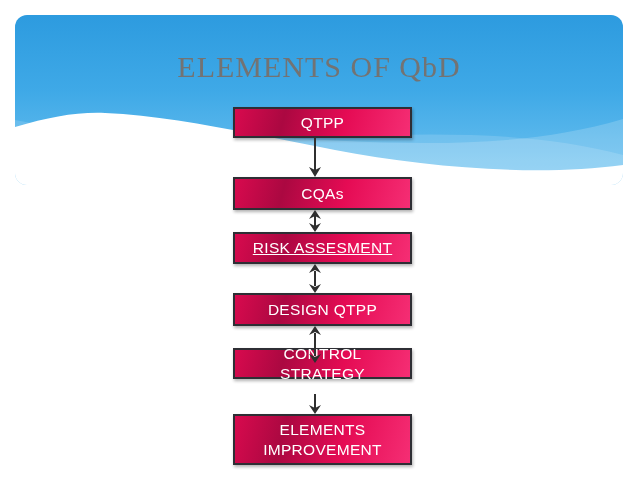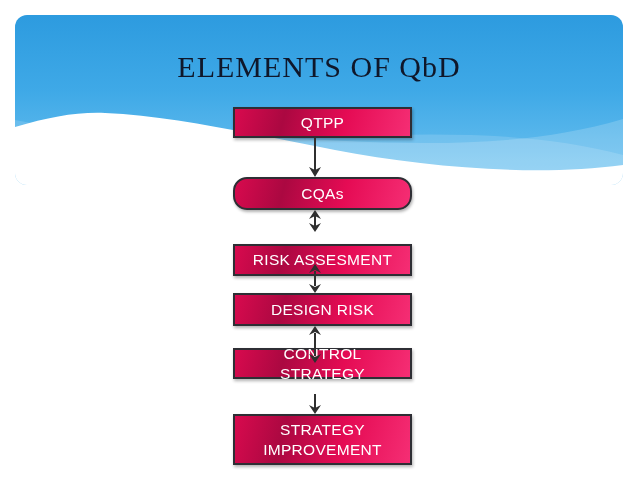--- a/index.html
+++ b/index.html
@@ -12,38 +12,38 @@
   .header-panel{
     position:absolute;left:15px;top:15px;width:608px;height:170px;
     border-radius:12px;overflow:hidden;
   }
   .header-panel svg{display:block;}
   
   .slide-title{
     position:absolute;left:0;top:50px;width:638px;
     text-align:center;
     font-family:"Liberation Serif", serif;
-    font-size:30px;font-weight:500;color:#0f172a;
+    font-size:30px;font-weight:500;color:#737373;
     letter-spacing:1px;
   }
   
   .flow-box{
     position:absolute;left:233px;width:179px;box-sizing:border-box;
     background:linear-gradient(105deg,#d80a4e 0%,#ab0841 28%,#e50b54 62%,#f52e74 100%);
     border:2px solid #2e2e34;
     box-shadow:1px 2px 3px rgba(0,0,0,0.30);
     color:#ffffff;
     display:flex;align-items:center;justify-content:center;
     text-align:center;
     font-size:15.5px;letter-spacing:0.3px;line-height:1.25;
     padding:2px 6px;
   }
   .box-qtpp{top:107px;height:31px;}
-  .box-cqas{top:177px;height:33px;border-radius:14px;}
-  .box-risk{top:244px;height:32px;}
+  .box-cqas{top:177px;height:33px;}
+  .box-risk{top:232px;height:32px;text-decoration:underline;}
   .box-design{top:293px;height:33px;}
   .box-control{top:348px;height:31px;}
   .box-continual{top:414px;height:51px;}
   
   .arrow{position:absolute;left:308px;width:14px;}
   .arr-1{top:138px;height:39px;}
   .arr-2{top:210px;height:22px;}
   .arr-3{top:264px;height:29px;}
   .arr-4{top:326px;height:37px;}
   .arr-5{top:394px;height:20px;}
@@ -67,23 +67,23 @@
 
     <path d="M0,112 C35,102 60,97 90,98 C160,101 230,118 320,135 C410,152 520,162 608,150 L608,170 L0,170 Z" fill="#ffffff"></path>
   </svg>
 </div>
 
 <div class="slide-title">ELEMENTS OF QbD</div>
 
 <div class="flow-box box-qtpp">QTPP</div>
 <div class="flow-box box-cqas">CQAs</div>
 <div class="flow-box box-risk">RISK ASSESMENT</div>
-<div class="flow-box box-design">DESIGN RISK</div>
+<div class="flow-box box-design">DESIGN QTPP</div>
 <div class="flow-box box-control">CONTROL STRATEGY</div>
-<div class="flow-box box-continual">STRATEGY IMPROVEMENT</div>
+<div class="flow-box box-continual">ELEMENTS IMPROVEMENT</div>
 
 <svg class="arrow arr-1" viewBox="0 0 14 39">
   <line x1="7" y1="0" x2="7" y2="32" stroke="#2f2f2f" stroke-width="2"></line>
   <path d="M1,29 L7,39 L13,29 L7,32 Z" fill="#2f2f2f"></path>
 </svg>
 <svg class="arrow arr-2" viewBox="0 0 14 22">
   <line x1="7" y1="6" x2="7" y2="16" stroke="#2f2f2f" stroke-width="2"></line>
   <path d="M1,9 L7,0 L13,9 L7,6 Z" fill="#2f2f2f"></path>
   <path d="M1,13 L7,22 L13,13 L7,16 Z" fill="#2f2f2f"></path>
 </svg>

